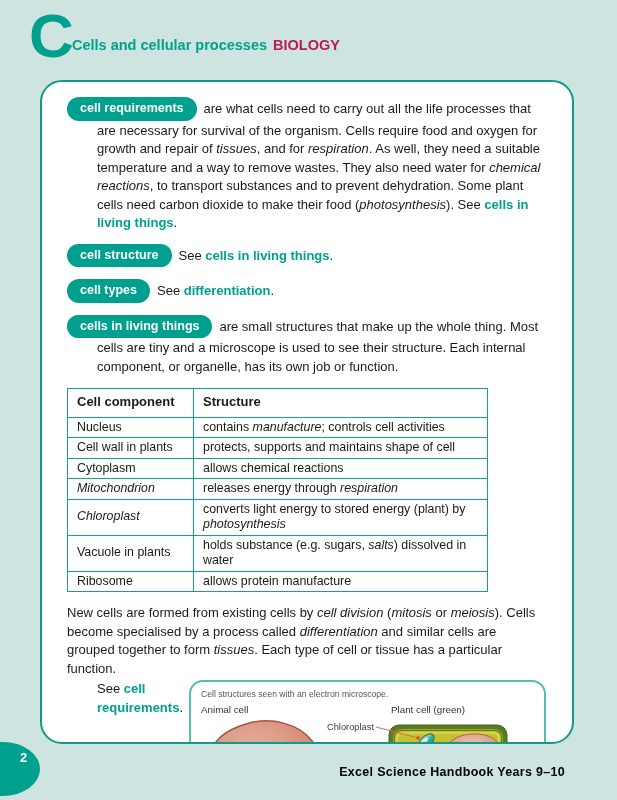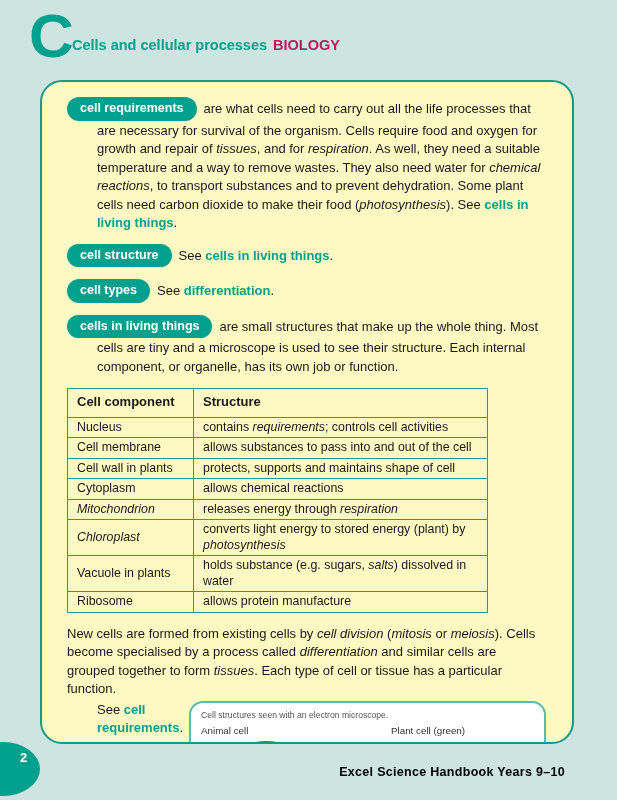--- a/index.html
+++ b/index.html
@@ -17,21 +17,21 @@
     line-height:60px;
   }
   .page-header-title {
     position:absolute; left:72px; top:37px;
     font-size:14.5px; font-weight:bold; color:#00a08e;
   }
   .subject { color:#be185d; margin-left:6px; }
   .content-box {
     position:absolute; left:40px; top:80px;
     width:534px; height:664px;
-    background:#fef9c3;
+    background:#ffffff;
     border:2px solid #12998a;
     border-radius:22px;
     overflow:hidden;
   }
   .content { padding:16px 26px 0 25px; font-size:13px; line-height:18.5px; }
   .entry { padding-left:30px; text-indent:-30px; margin-bottom:12px; }
   .badge {
     display:inline-block; text-indent:0;
     background:#00a08e; color:#fff;
     font-weight:bold; font-size:12.5px;
@@ -116,25 +116,21 @@
     </div>
 
     <table class="cells">
       <tbody>
           <tr>
         <th class="col1">Cell component</th>
         <th>Structure</th>
       </tr>
       <tr>
             <td class="col1"><span class="seg-n">Nucleus</span></td>
-            <td><span class="seg-n">contains </span><span class="seg-i">requirements</span><span class="seg-n">; controls cell activities</span></td>
-          </tr>
-      <tr>
-            <td class="col1"><span class="seg-n">Cell membrane</span></td>
-            <td><span class="seg-n">allows substances to pass into and out of the cell</span></td>
+            <td><span class="seg-n">contains </span><span class="seg-i">manufacture</span><span class="seg-n">; controls cell activities</span></td>
           </tr>
       <tr>
             <td class="col1"><span class="seg-n">Cell wall in plants</span></td>
             <td><span class="seg-n">protects, supports and maintains shape of cell</span></td>
           </tr>
       <tr>
             <td class="col1"><span class="seg-n">Cytoplasm</span></td>
             <td><span class="seg-n">allows chemical reactions</span></td>
           </tr>
       <tr>

